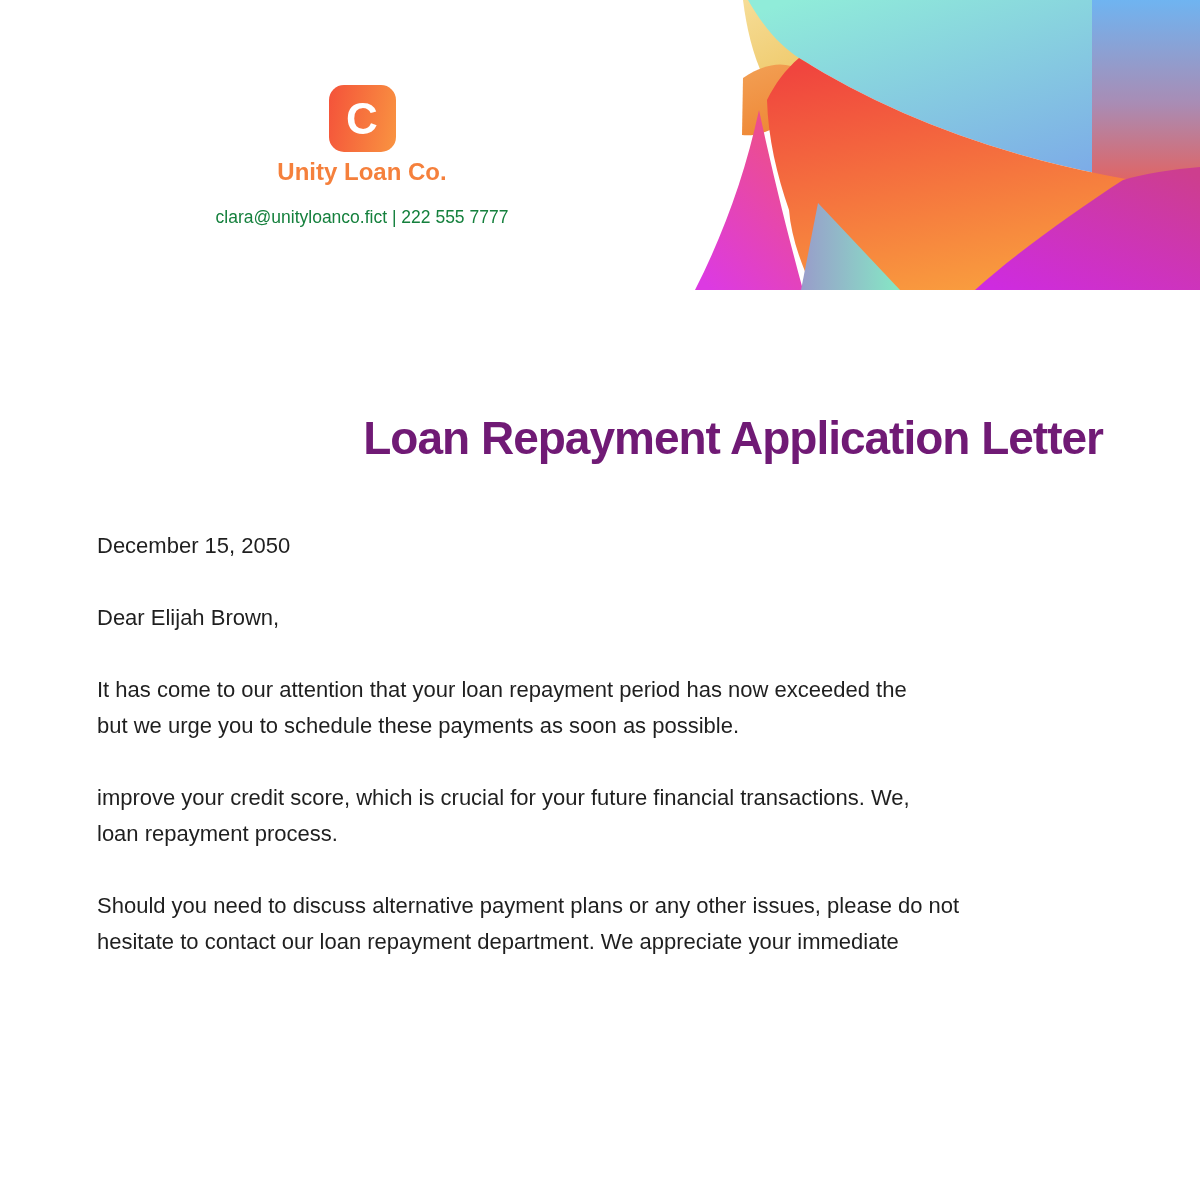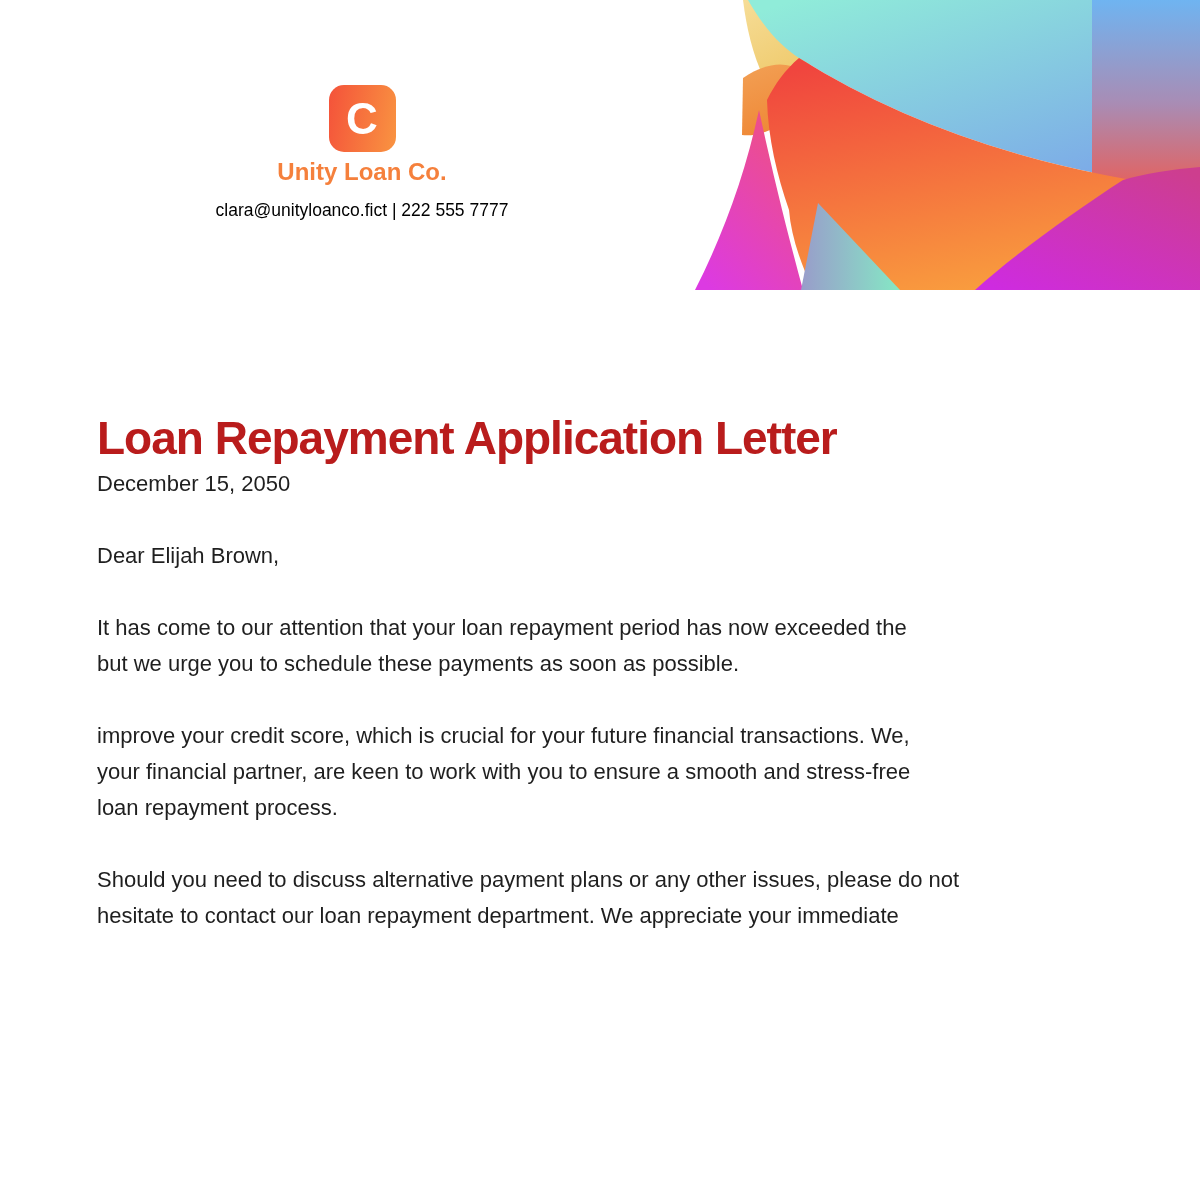--- a/index.html
+++ b/index.html
@@ -11,29 +11,29 @@
   .artwork{position:absolute;top:0;right:0;width:515px;height:290px;}
   
   .brand{position:absolute;top:85px;left:212px;width:300px;text-align:center;}
   .logo{
     width:67px;height:67px;margin:0 auto;border-radius:15px;
     background:linear-gradient(100deg,#F4523A,#F99441);
     display:flex;align-items:center;justify-content:center;
   }
   .logo-letter{font-size:44px;font-weight:700;color:#ffffff;line-height:1;}
   .company-name{margin-top:6px;font-size:24px;font-weight:700;color:#F5803C;line-height:28px;text-align:center;}
-  .contact{margin-top:13px;font-size:17.5px;color:#000000;line-height:22px;}
+  .contact{margin-top:20px;font-size:17.5px;color:#15803d;line-height:22px;}
   
   .content{position:absolute;left:97px;right:97px;top:0;}
   .doc-title{
-    margin:410px 0 0;text-align:left;font-size:46px;font-weight:700;
-    letter-spacing:-1px;line-height:56px;color:#b91c1c;white-space:nowrap;
+    margin:410px 0 0;text-align:right;font-size:46px;font-weight:700;
+    letter-spacing:-1px;line-height:56px;color:#701a75;white-space:nowrap;
   }
   .line{font-size:22px;line-height:36px;white-space:nowrap;}
-  .date{}
+  .date{margin-top:62px;}
   .block{margin-top:36px;}
   .bold{font-weight:700;}
 </style>
 </head>
 <body>
 
 <div class="page">
 
   <svg class="artwork" viewBox="0 0 515 290" aria-hidden="true">
     <defs>
@@ -100,21 +100,20 @@
       <div class="line">Dear Elijah Brown,</div>
     </div>
 
     <div class="block">
       <div class="line">It has come to our attention that your loan repayment period has now exceeded the</div>
       <div class="line">but we urge you to schedule these payments as soon as possible.</div>
     </div>
 
     <div class="block">
       <div class="line">improve your credit score, which is crucial for your future financial transactions. We,</div>
-      <div class="line">your financial partner, are keen to work with you to ensure a smooth and stress-free</div>
       <div class="line">loan repayment process.</div>
     </div>
 
     <div class="block">
       <div class="line">Should you need to discuss alternative payment plans or any other issues, please do not</div>
       <div class="line">hesitate to contact our loan repayment department. We appreciate your immediate</div>
     </div>
   </div>
 
 </div>

